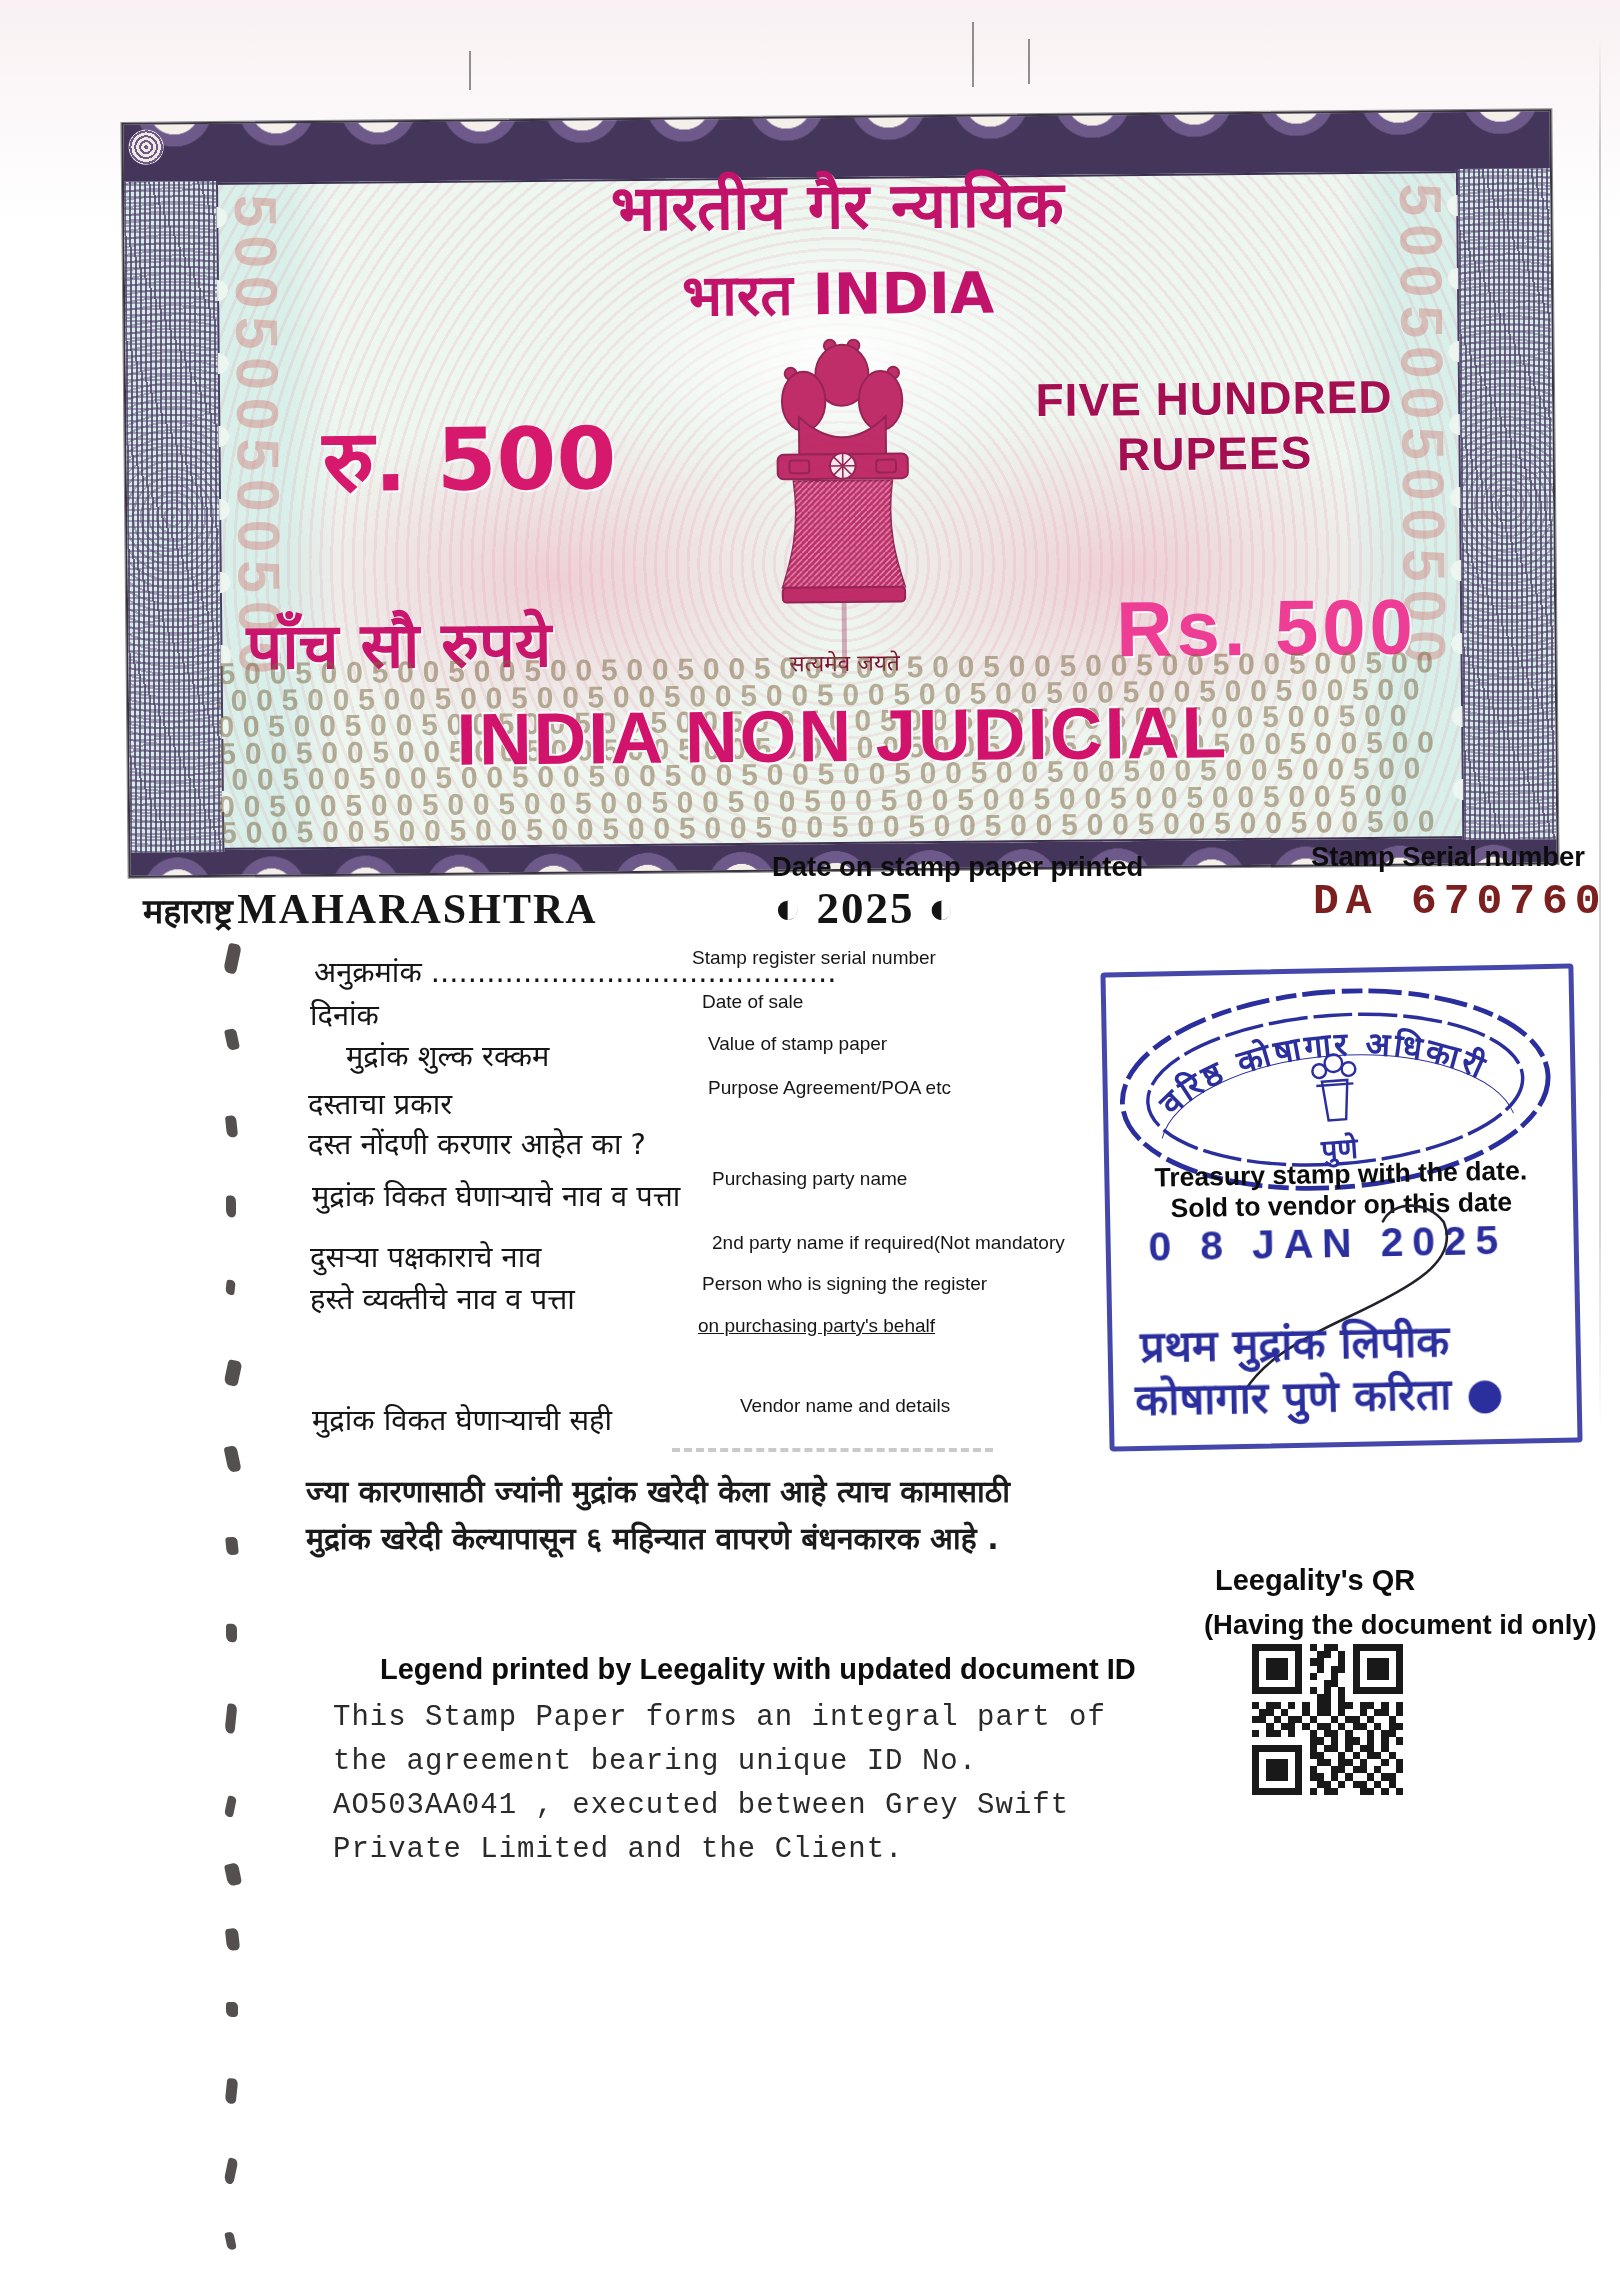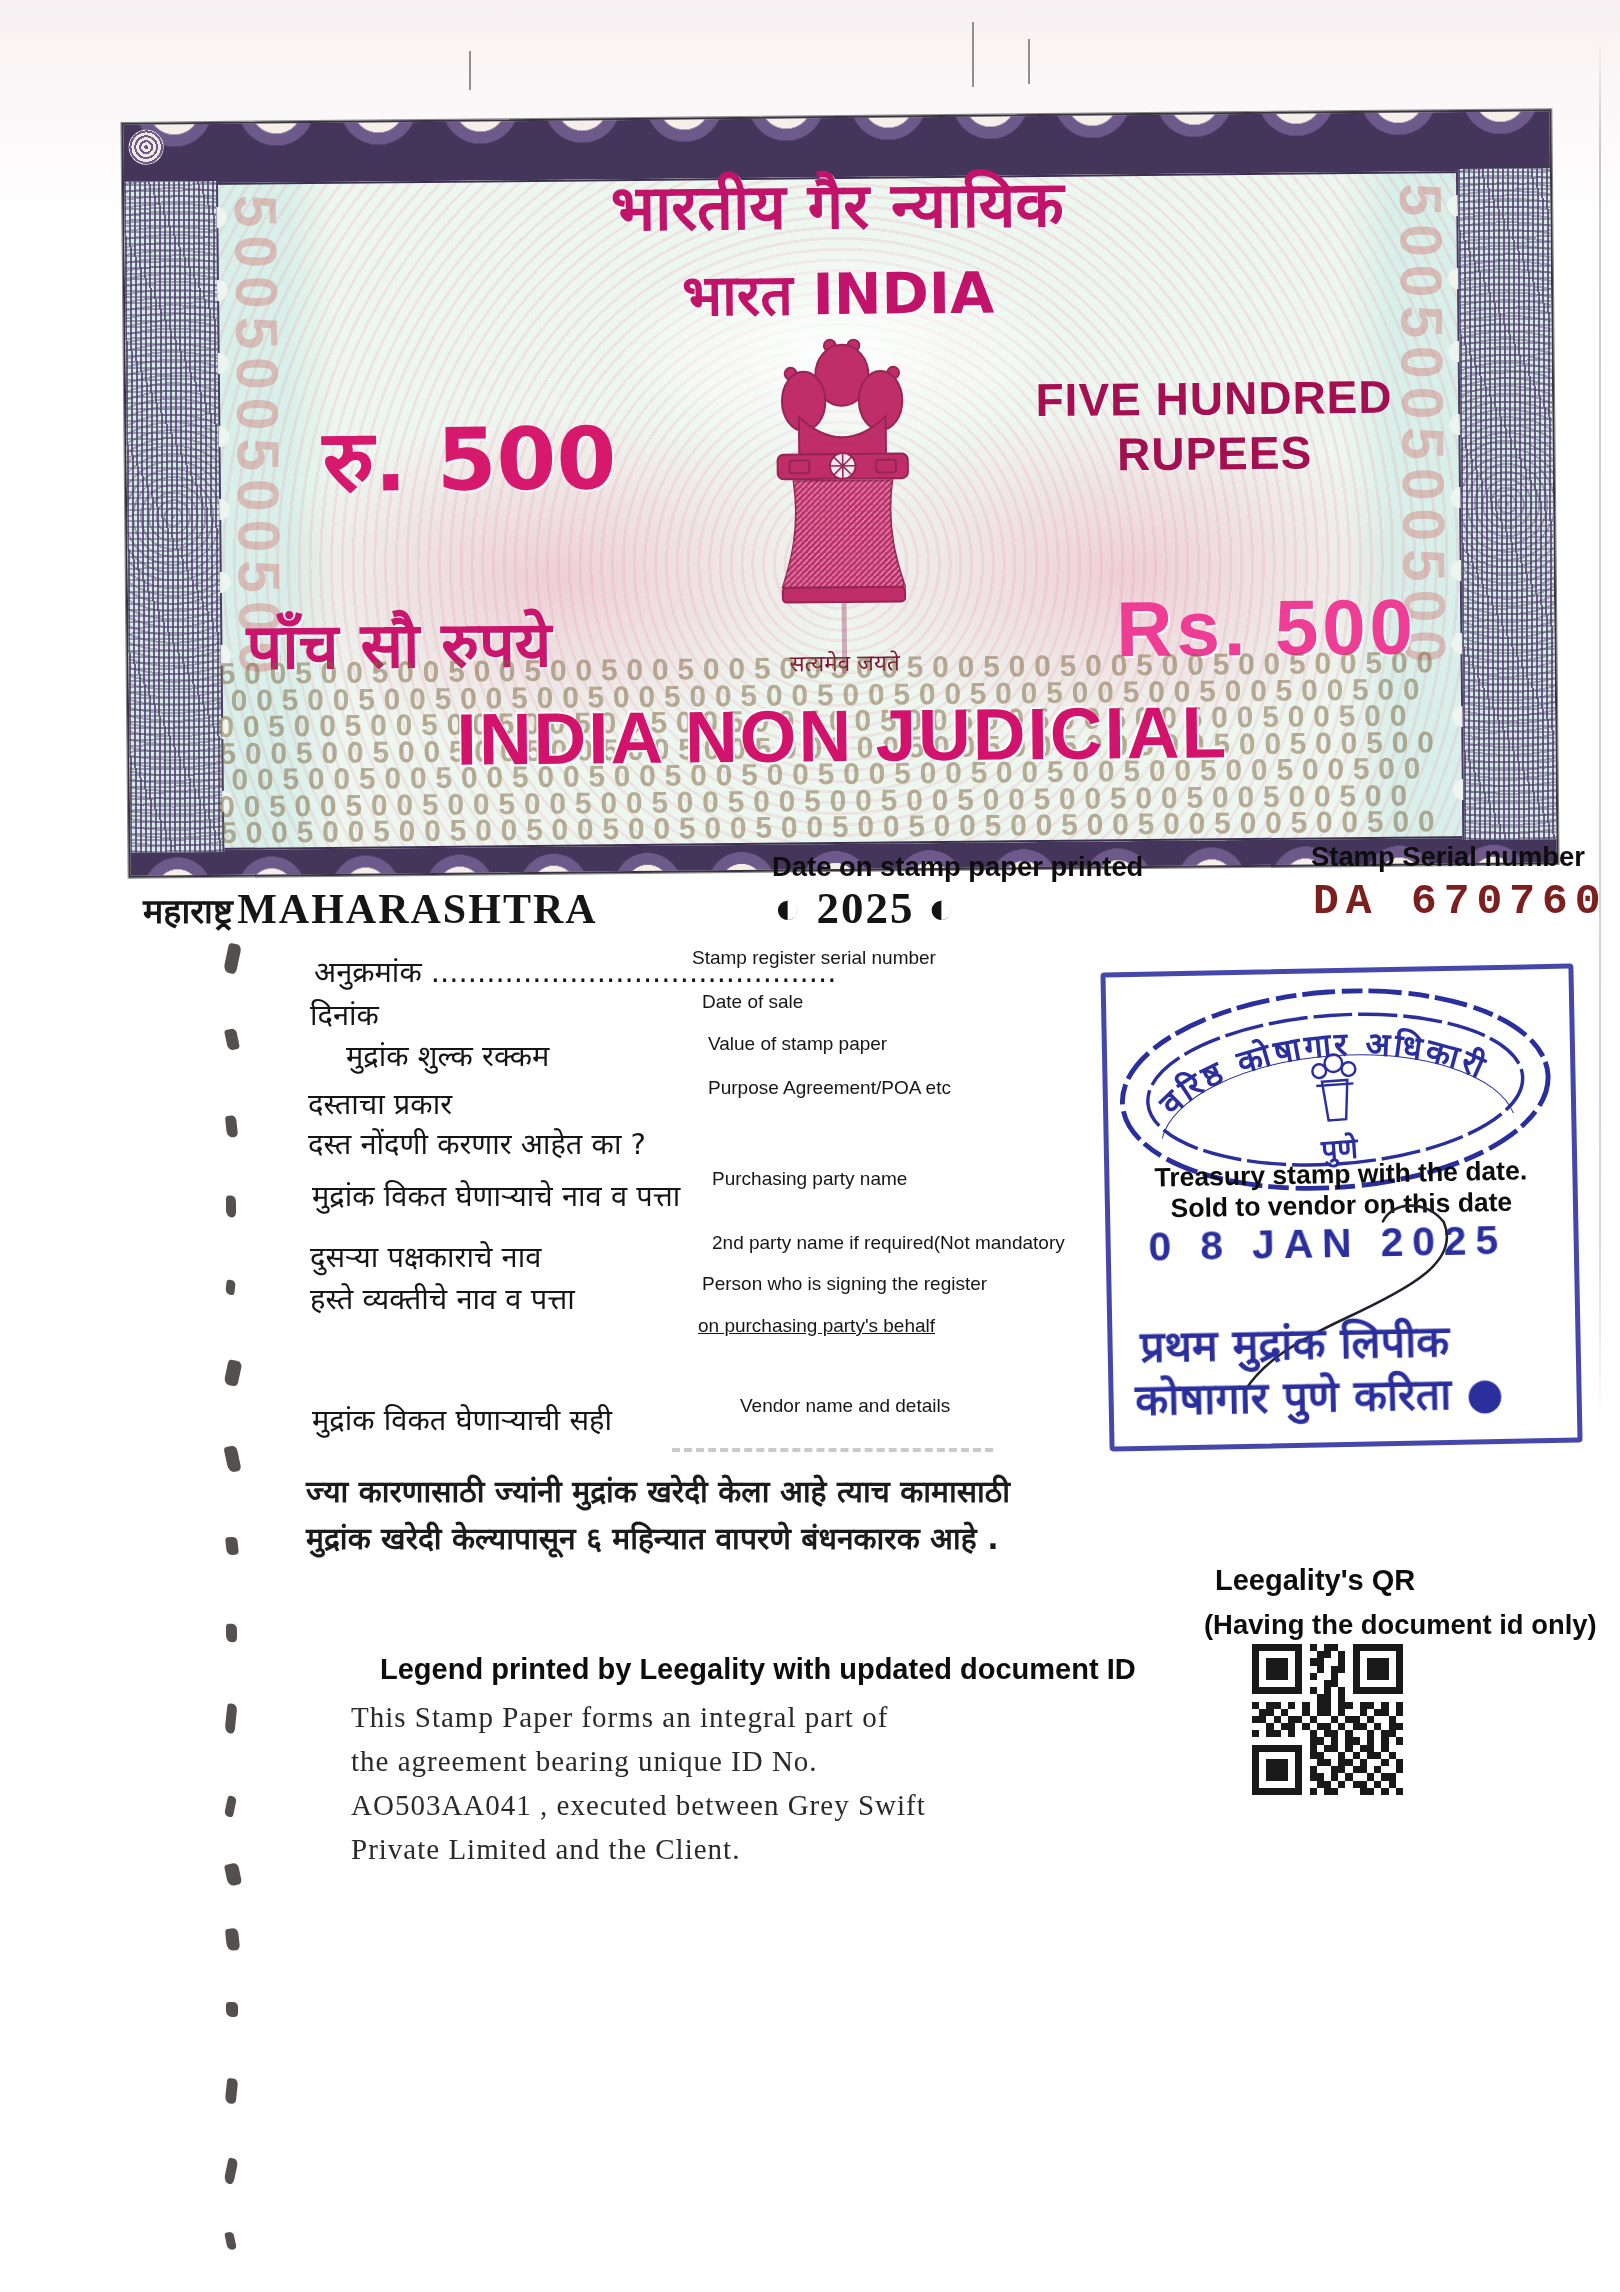--- a/index.html
+++ b/index.html
@@ -111,22 +111,22 @@
   .t-clerk{position:absolute;font-family:"DejaVu Sans",sans-serif;font-weight:bold;
     font-size:43px;color:#2b2f9e;white-space:nowrap;filter:blur(0.2px);}
   .t-c1{left:27.4px;top:339px;} .t-c2{left:21.6px;top:392px;}
 
   
   .notice{position:absolute;left:306px;font-family:"DejaVu Sans",sans-serif;font-size:30px;
     color:#1b1b1b;font-weight:600;white-space:nowrap;}
   .n1{top:1470px;} .n2{top:1517px;}
   .erased{position:absolute;left:672px;top:1448px;width:321px;border-top:4.9px dashed rgba(150,150,150,.5);}
   .legend-annot{position:absolute;left:380px;top:1653px;font-weight:bold;font-size:29px;color:#0d0d0d;}
-  .tw{position:absolute;left:333px;font-family:Liberation Serif, serif;font-size:29px;
-    letter-spacing:1px;color:#2a2a2a;white-space:nowrap;margin-left:18px;}
+  .tw{position:absolute;left:333px;font-family:Liberation Mono, monospace;font-size:29px;
+    letter-spacing:1px;color:#2a2a2a;white-space:nowrap;}
   .tw0{top:1701px;} .tw1{top:1745px;} .tw2{top:1789px;} .tw3{top:1833px;}
 
   
   .qr-label{position:absolute;left:1215px;top:1564px;font-weight:bold;font-size:29px;color:#0d0d0d;}
   .qr-sublabel{position:absolute;left:1204px;top:1609px;font-weight:bold;font-size:27.4px;color:#0d0d0d;}
   .qr-grid{position:absolute;left:1252px;top:1644px;width:151px;height:151px;display:grid;
     grid-template-columns:repeat(21,1fr);grid-template-rows:repeat(21,1fr);background:#fff;}
   .qr-grid span.on{background:#191919;}
 </style>
 </head>

